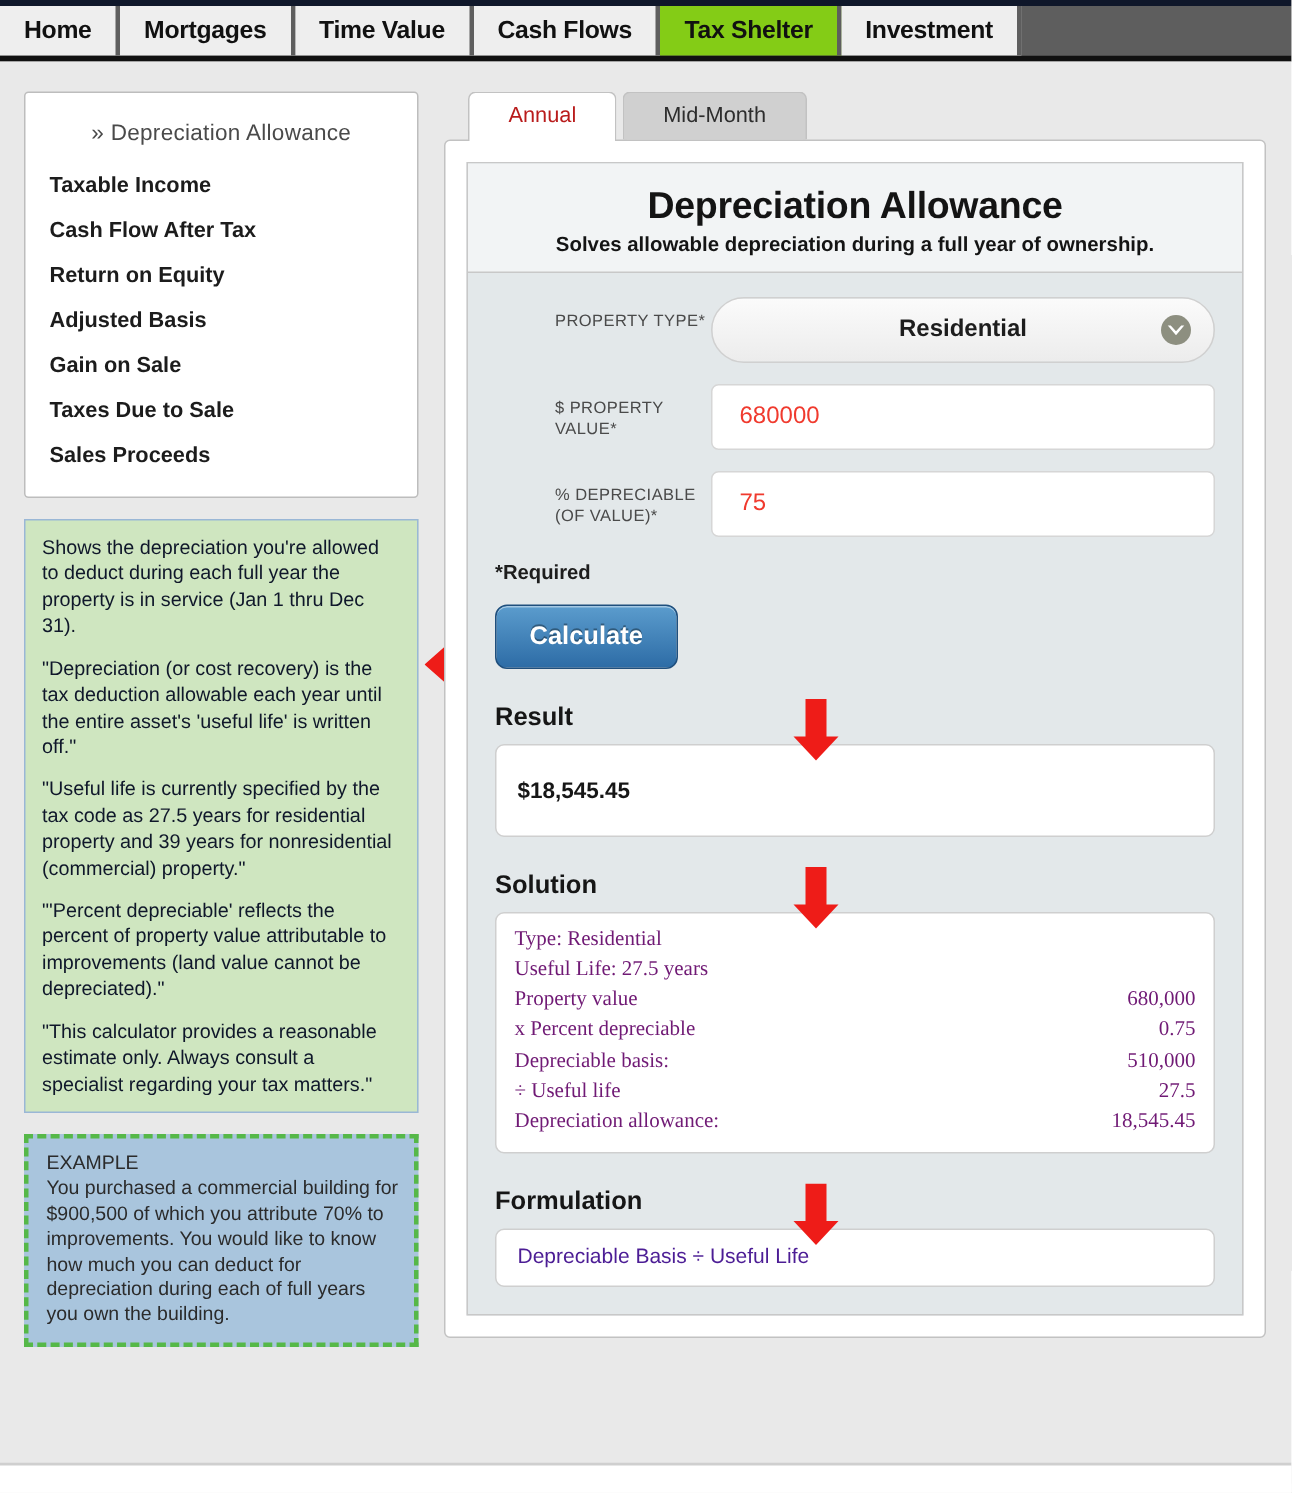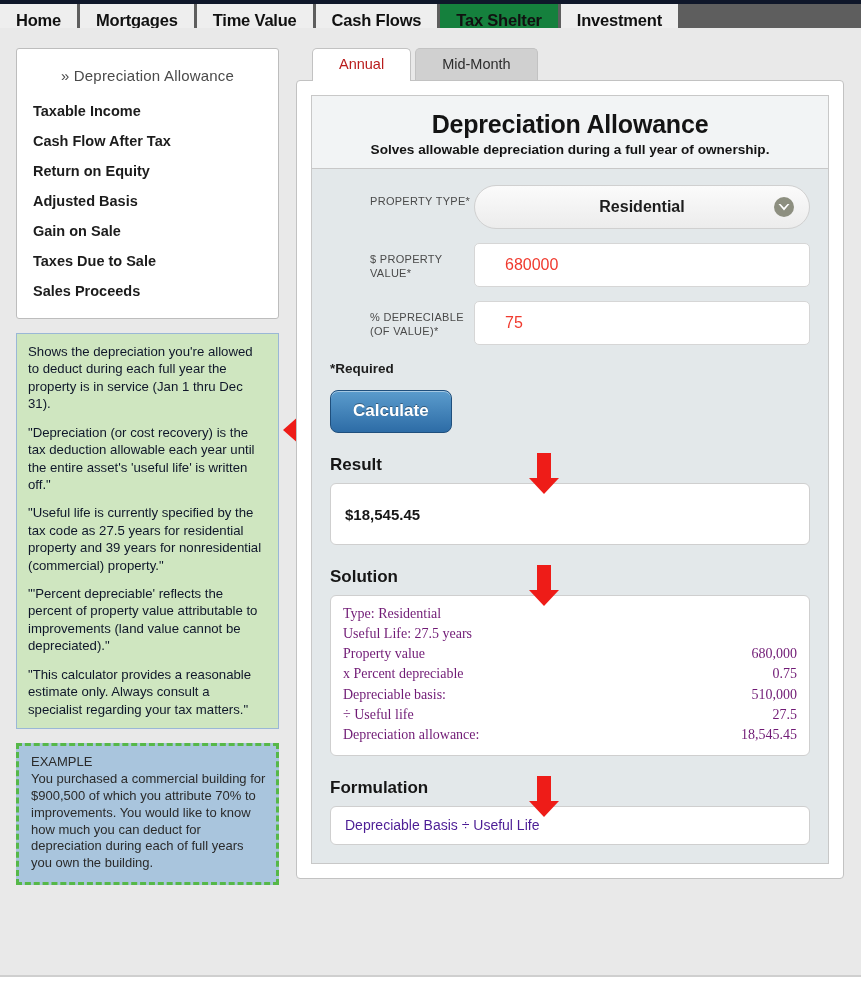--- a/index.html
+++ b/index.html
@@ -27,26 +27,26 @@
     font-weight: bold;
     font-size: 16.5px;
     letter-spacing: -0.2px;
     display: flex; align-items: center; justify-content: center;
     padding: 0 16px;
     border-right: 3px solid #5e5e5e;
     white-space: nowrap;
     cursor: pointer;
     font-stretch: condensed;
   }
-  .nav-tab.active { background: #15803d; }
+  .nav-tab.active { background: #84cc16; }
   .nav-spacer { flex: 1 1 auto; background: #5e5e5e; }
 
   
   .page-body {
-    position: absolute; left: 0; top: 28px; width: 861px; height: 948px;
+    position: absolute; left: 0; top: 41px; width: 861px; height: 948px;
     background: #e9e9e9;
   }
   .bottom-strip {
     position: absolute; left: 0; top: 975px; width: 861px; height: 20px;
     background: #ffffff; border-top: 2px solid #cfcfcf;
   }
 
   
   .left-col { position: absolute; left: 16px; top: 20px; width: 263px; }
 
@@ -181,21 +181,21 @@
   .select-chevron {
     position: absolute; right: 14px; top: 50%; transform: translateY(-50%);
     width: 22px; height: 22px;
   }
 
   .text-input {
     height: 44px; border-radius: 5px;
     border: 1px solid #d6d6d6;
     background: #ffffff;
     display: flex; align-items: center;
-    padding: 0 30px;
+    padding: 0 18px;
     font-size: 16px;
     color: #f03a2e;
     cursor: text;
   }
 
   .required-note { font-size: 13.5px; font-weight: bold; color: #1d1d1d; margin: 16px 0 0 0; }
 
   .calc-btn-row { display: flex; margin-top: 14px; }
   .calc-btn {
     background: linear-gradient(#5b9ccd, #2d6ca6);

